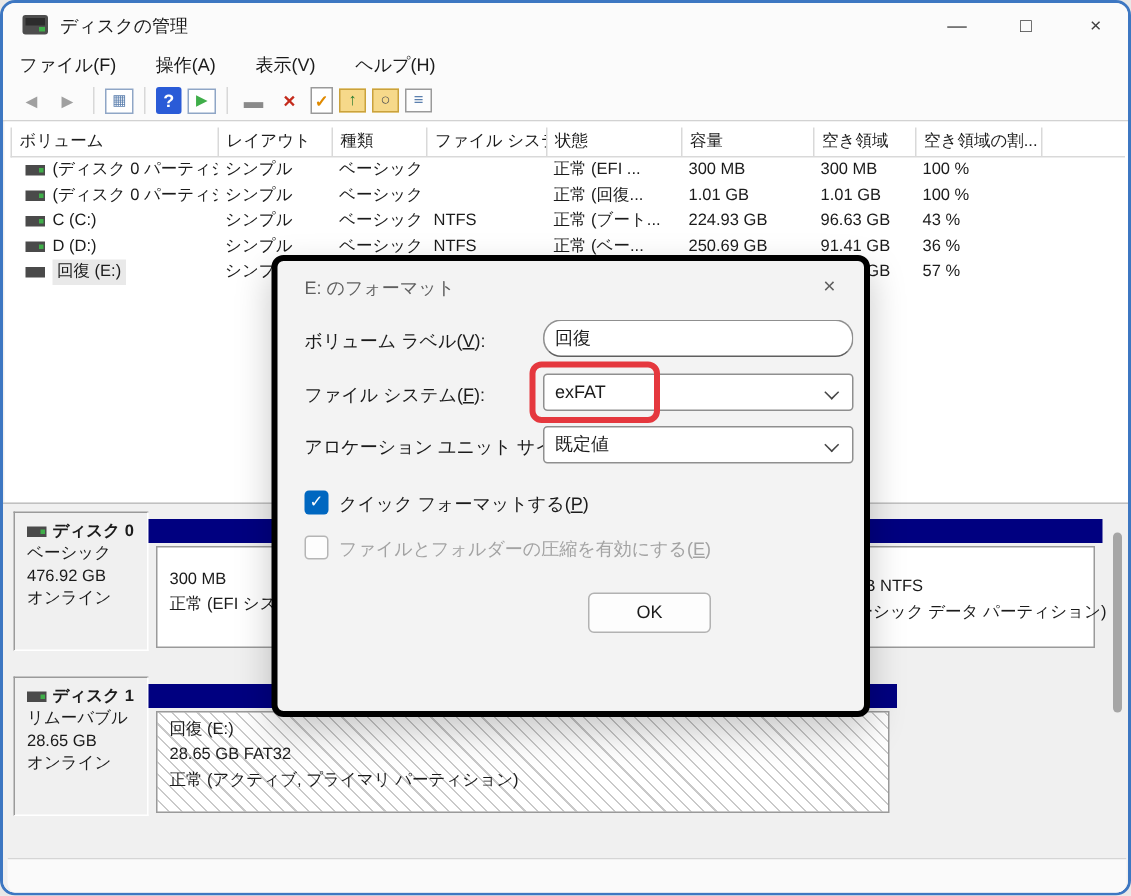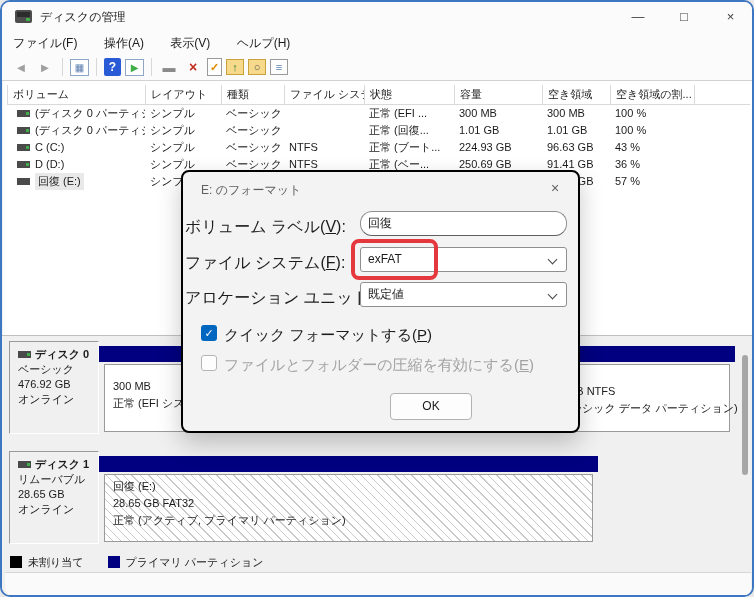--- a/index.html
+++ b/index.html
@@ -79,40 +79,40 @@
 
   
   .legend { position:absolute; left:8px; top:218px; height:16px; display:flex; align-items:center;
             font-size:11px; color:#1b1b1b; }
   .lsq { width:12px; height:12px; margin-right:6px; flex:none; }
   .lgap { width:24px; flex:none; }
   .statusbar { position:absolute; left:3px; top:236px; width:746px; height:24px; background:#fafafa;
                border-top:1px solid #d5d5d5; border-radius:0 0 8px 8px; }
 
   
-  .dialog { position:absolute; left:179px; top:168px; width:399px; height:263px; background:#f3f3f3;
-            border:2px solid #000000; border-radius:8px; box-shadow:0 10px 24px rgba(0,0,0,0.22); z-index:10; }
+  .dialog { position:absolute; left:179px; top:168px; width:399px; height:308px; background:#f3f3f3;
+            border:4px solid #000000; border-radius:8px; box-shadow:0 10px 24px rgba(0,0,0,0.22); z-index:10; }
   .dlg-title { position:absolute; left:18px; top:10px; font-size:12px; color:#5f5f5f; }
   .dlg-close { position:absolute; right:12px; top:5px; width:22px; height:22px; text-align:center;
                line-height:22px; font-size:14px; color:#5f5f5f; }
-  .dlg-label { position:absolute; left:2px; font-size:16px; color:#1b1b1b; white-space:nowrap; }
+  .dlg-label { position:absolute; left:18px; font-size:12px; color:#1b1b1b; white-space:nowrap; }
   .dlg-label u, .dlg-cblabel u { text-decoration:underline; }
   .field { position:absolute; left:177px; width:207px; height:25px; background:#fff;
            border:1px solid #8f8f8f; border-radius:3px; font-size:12px; color:#1b1b1b;
            line-height:23px; padding-left:7px; }
   .field.input { border-bottom-color:#5f5f5f; }
   .chev { position:absolute; right:10px; top:8px; width:7px; height:7px;
           border-right:1.5px solid #444; border-bottom:1.5px solid #444; transform:rotate(45deg); }
   .hl-box { position:absolute; left:168px; top:67px; width:87px; height:41px;
             border:4px solid #e5383e; border-radius:8px; z-index:11; }
   .cbox { position:absolute; left:18px; width:16px; height:16px; border-radius:3px;
           font-size:11px; color:#fff; text-align:center; line-height:16px; }
   .cbox.on { background:#0067c0; }
   .cbox.off { background:#fdfdfd; border:1px solid #b5b5b5; }
-  .dlg-cblabel { position:absolute; left:41px; font-size:15px; color:#1b1b1b; white-space:nowrap; }
+  .dlg-cblabel { position:absolute; left:41px; font-size:12px; color:#1b1b1b; white-space:nowrap; }
   .dlg-cblabel.disabled { color:#a3a3a3; }
   .dlg-btn { position:absolute; top:221px; height:27px; background:#fdfdfd; border:1px solid #b2b2b2;
              border-radius:4px; font-size:12px; color:#1b1b1b; text-align:center; line-height:25px; }
   .btn-ok { left:207px; width:82px; } .btn-cancel { left:299px; width:84px; }
 </style>
 </head>
 <body>
 
 <div class="win">
 
@@ -261,27 +261,20 @@
     <div class="pbody hatch" style="left:102px; top:138px; width:489px;">
       <div class="ptxt" style="left:8px; top:3px;">回復  (E:)</div>
       <div class="ptxt" style="left:8px; top:20px;">28.65 GB FAT32</div>
       <div class="ptxt" style="left:8px; top:37px;">正常 (アクティブ, プライマリ パーティション)</div>
     </div>
 
     <div class="vscroll">
       <div class="vthumb"></div>
     </div>
 
-    <div class="legend">
-      <span class="lsq" style="background-color: rgb(0, 0, 0);"></span>
-      <span>未割り当て</span>
-      <span class="lgap"></span>
-      <span class="lsq" style="background-color: rgb(0, 0, 128);"></span>
-      <span>プライマリ パーティション</span>
-    </div>
 
     <div class="statusbar"></div>
   </div>
 
   <div class="dialog">
     <div class="dlg-title">E: のフォーマット</div>
     <div class="dlg-close">×</div>
 
     <div class="dlg-label" style="top:45px;"><span>ボリューム ラベル(</span><u>V</u><span>):</span></div>
     <div class="field input" style="top:39px;border-radius:12px;">回復</div>

